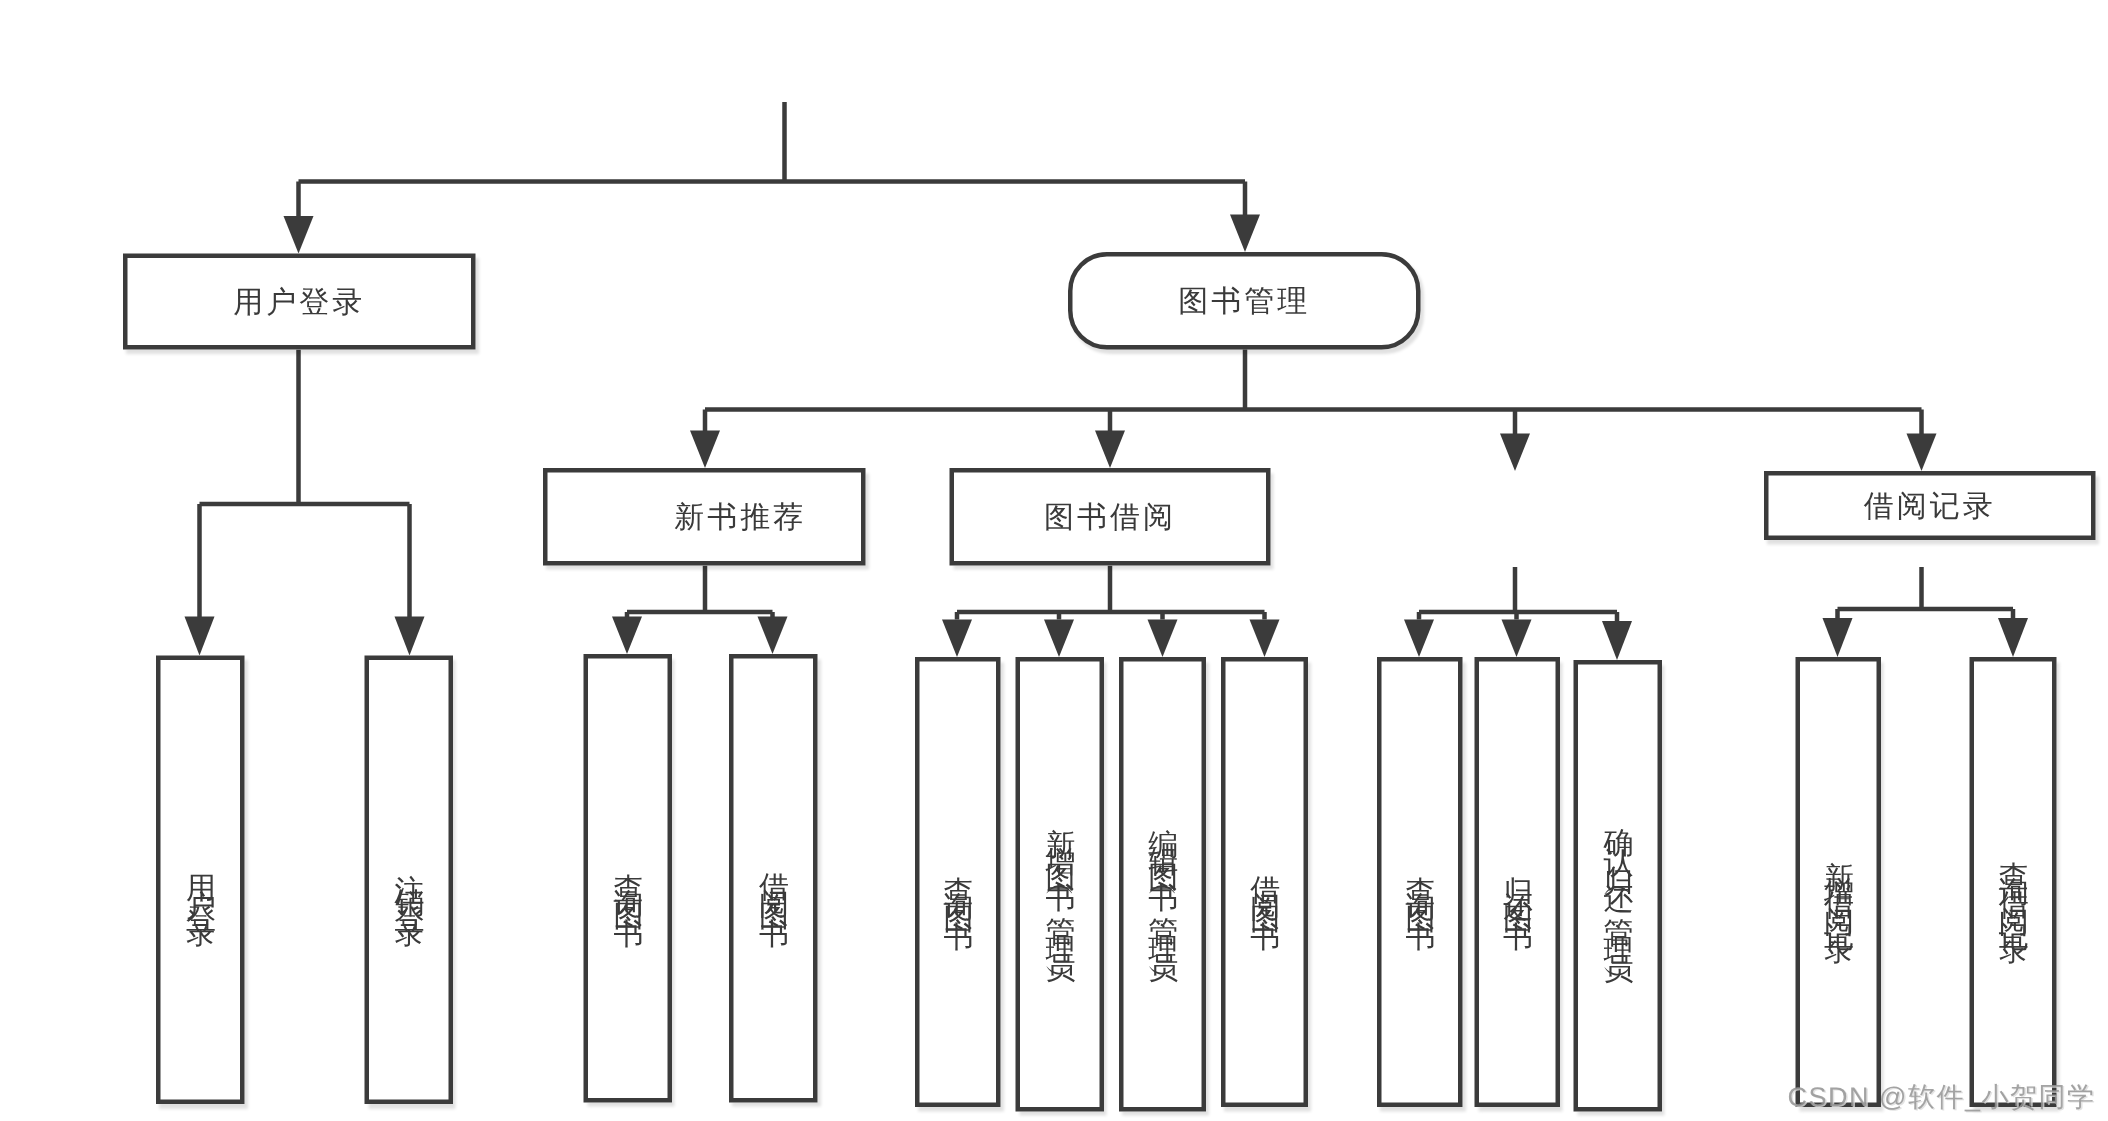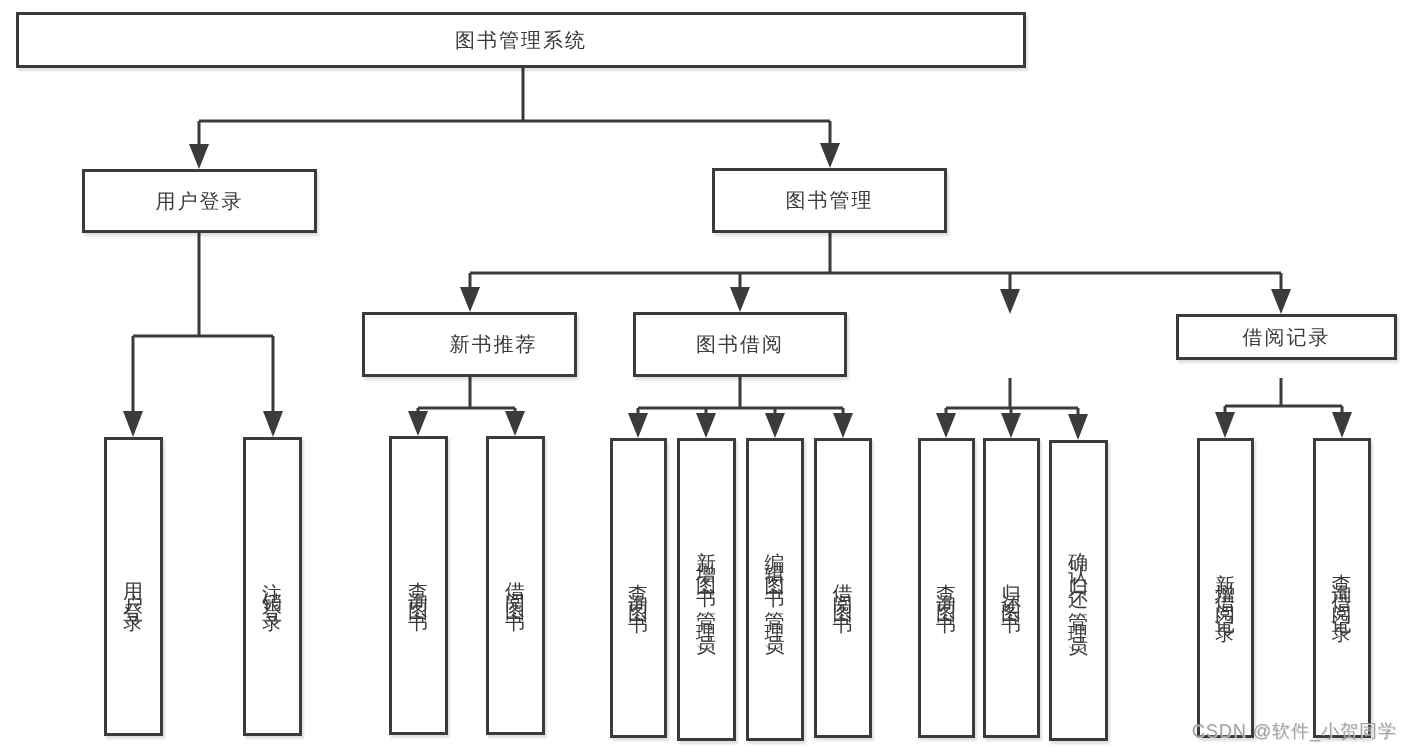--- a/index.html
+++ b/index.html
@@ -110,24 +110,23 @@
       <polygon points="1001,413 1021,413 1011,438"></polygon>
       <polygon points="1068,414 1088,414 1078,440"></polygon>
     </g>
     <g>
       <path d="M1281 378 V406 M1225 406 H1342 M1225 406 V413 M1342 406 V413"></path>
       <polygon points="1215,412 1235,412 1225,438"></polygon>
       <polygon points="1332,412 1352,412 1342,438"></polygon>
     </g>
   </svg>
 
-  <div class="node h-node" style="left:16px; top:12px; width:1010px; height:56px;">图书管理系统</div>
 
   <div class="node h-node" style="left:82px; top:169px; width:235px; height:64px;">用户登录</div>
-  <div class="node h-node" style="left:712px; top:168px; width:235px; height:65px;">图书管理</div>
+  <div class="node h-node" style="left:712px; top:168px; width:235px; height:65px;border-radius:26px;">图书管理</div>
 
   <div class="node h-node" style="left:362px; top:312px; width:215px; height:65px;padding-left:48px;">新书推荐</div>
   <div class="node h-node" style="left:633px; top:312px; width:214px; height:65px;">图书借阅</div>
   <div class="node h-node" style="left:1176px; top:314px; width:221px; height:46px;">借阅记录</div>
 
   <div class="node v-node" style="left:104px; top:437px; width:59px; height:299px;">用户登录</div>
   <div class="node v-node" style="left:243px; top:437px; width:59px; height:299px;">注销登录</div>
 
   <div class="node v-node" style="left:389px; top:436px; width:59px; height:299px;">查询图书</div>
   <div class="node v-node" style="left:486px; top:436px; width:59px; height:299px;">借阅图书</div>

